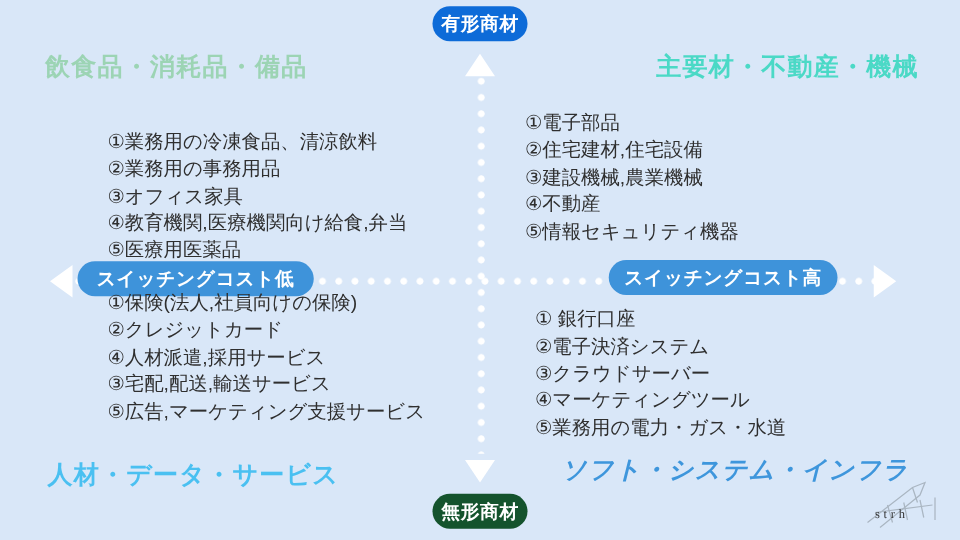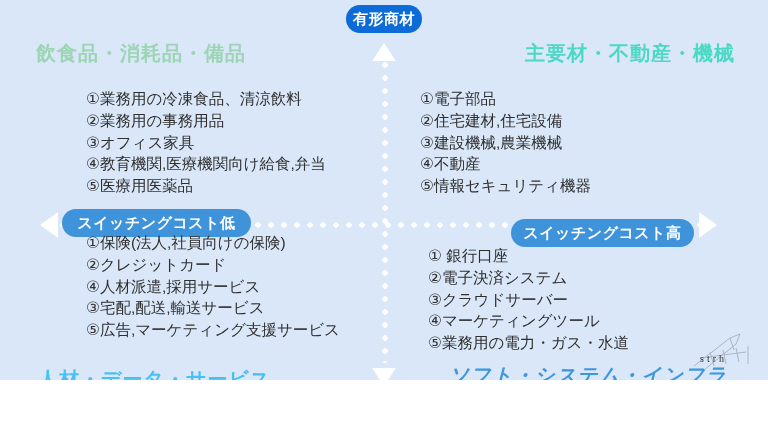--- a/index.html
+++ b/index.html
@@ -1,21 +1,21 @@
 <!DOCTYPE html>
 <html><head>
 <meta charset="utf-8">
 <style>
   html,body{margin:0;padding:0;}
   body{
     font-family:"Liberation Sans","DejaVu Sans",sans-serif;
     width:768px;height:432px;overflow:hidden;
   }
   .canvas{
-    position:relative;width:768px;height:380px;
+    position:relative;width:768px;height:432px;
     background:#d9e7f8;overflow:hidden;
   }
 
   
   .dots-v{
     position:absolute;left:382px;top:62px;width:6px;height:301px;
     background-image:radial-gradient(circle at 3px 3px,#ffffff 2.5px,rgba(255,255,255,0) 3px);
     background-size:6px 13px;background-repeat:repeat-y;
   }
   .dots-h{
@@ -33,37 +33,37 @@
 
   
   .pill{
     position:absolute;display:flex;align-items:center;justify-content:center;
     height:28px;border-radius:15px;color:#ffffff;font-weight:bold;
     font-size:15px;letter-spacing:0.5px;white-space:nowrap;box-sizing:border-box;
   }
   .pill-top{left:346px;top:5px;width:76px;}
   .pill-bottom{left:346px;top:395px;width:76px;}
   .pill-left{left:62px;top:209px;width:189px;}
-  .pill-right{left:511px;top:208px;width:183px;margin-top:11px;}
+  .pill-right{left:487px;top:208px;width:183px;}
 
   
   .qtitle{
     position:absolute;font-size:20px;font-weight:bold;letter-spacing:1px;white-space:nowrap;
   }
   .qtitle-tl{left:36px;top:40px;}
   .qtitle-tr{right:33px;top:40px;}
   .qtitle-bl{left:38px;top:366px;}
   .qtitle-br{left:449px;top:362px;}
 
   
   .qlist{
     position:absolute;margin:0;padding:0;list-style:none;
     font-size:15.5px;line-height:21.8px;color:#2f2f2f;font-weight:500;white-space:nowrap;
   }
-  .qlist-tl{left:86px;top:88px;}
+  .qlist-tl{left:86px;top:103px;}
   .qlist-tr{left:420px;top:88px;}
   .qlist-bl{left:86px;top:232px;}
   .qlist-br{left:428px;top:245px;}
 
   
   .logo{position:absolute;right:12px;bottom:6px;width:66px;height:44px;}
   .logo text{font-family:"Liberation Serif","DejaVu Serif",serif;font-size:10px;fill:#333333;letter-spacing:3px;}
   .logo path, .logo line{stroke:#aab6c2;stroke-width:1;fill:none;}
 </style>
 </head>

